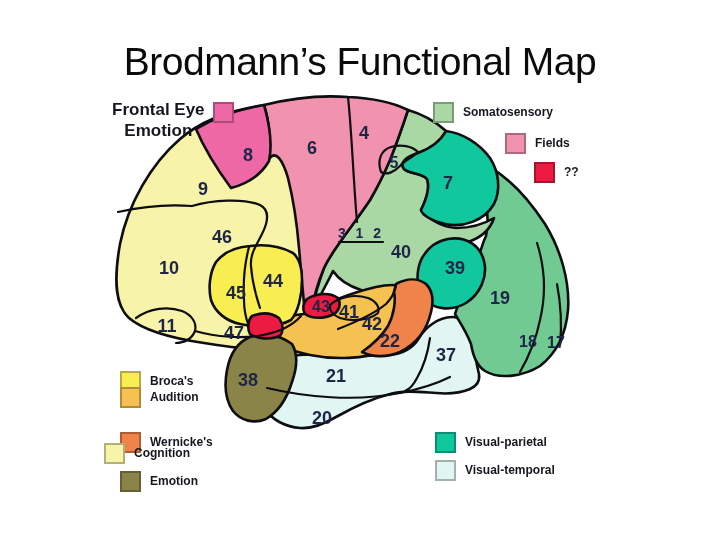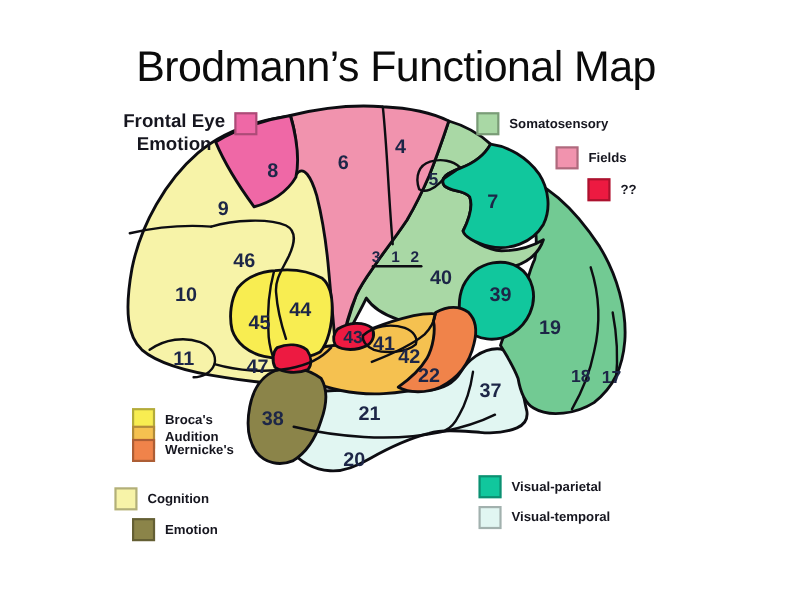--- a/index.html
+++ b/index.html
@@ -173,21 +173,21 @@
   </div>
 
   <div class="legend-row" style="left:120px;top:371px">
     <span class="swatch" style="background-color: rgb(248, 237, 81);"></span>
     <span class="legend-label">Broca's</span>
   </div>
   <div class="legend-row" style="left:120px;top:387px">
     <span class="swatch" style="background-color: rgb(245, 193, 80);"></span>
     <span class="legend-label">Audition</span>
   </div>
-  <div class="legend-row" style="left:120px;top:399px">
+  <div class="legend-row" style="left:120px;top:432px">
     <span class="swatch" style="background-color: rgb(240, 131, 74);"></span>
     <span class="legend-label">Wernicke's</span>
   </div>
   <div class="legend-row" style="left:104px;top:443px">
     <span class="swatch" style="background-color: rgb(247, 243, 168);"></span>
     <span class="legend-label">Cognition</span>
   </div>
   <div class="legend-row" style="left:120px;top:471px">
     <span class="swatch" style="background-color: rgb(139, 132, 73);"></span>
     <span class="legend-label">Emotion</span>

